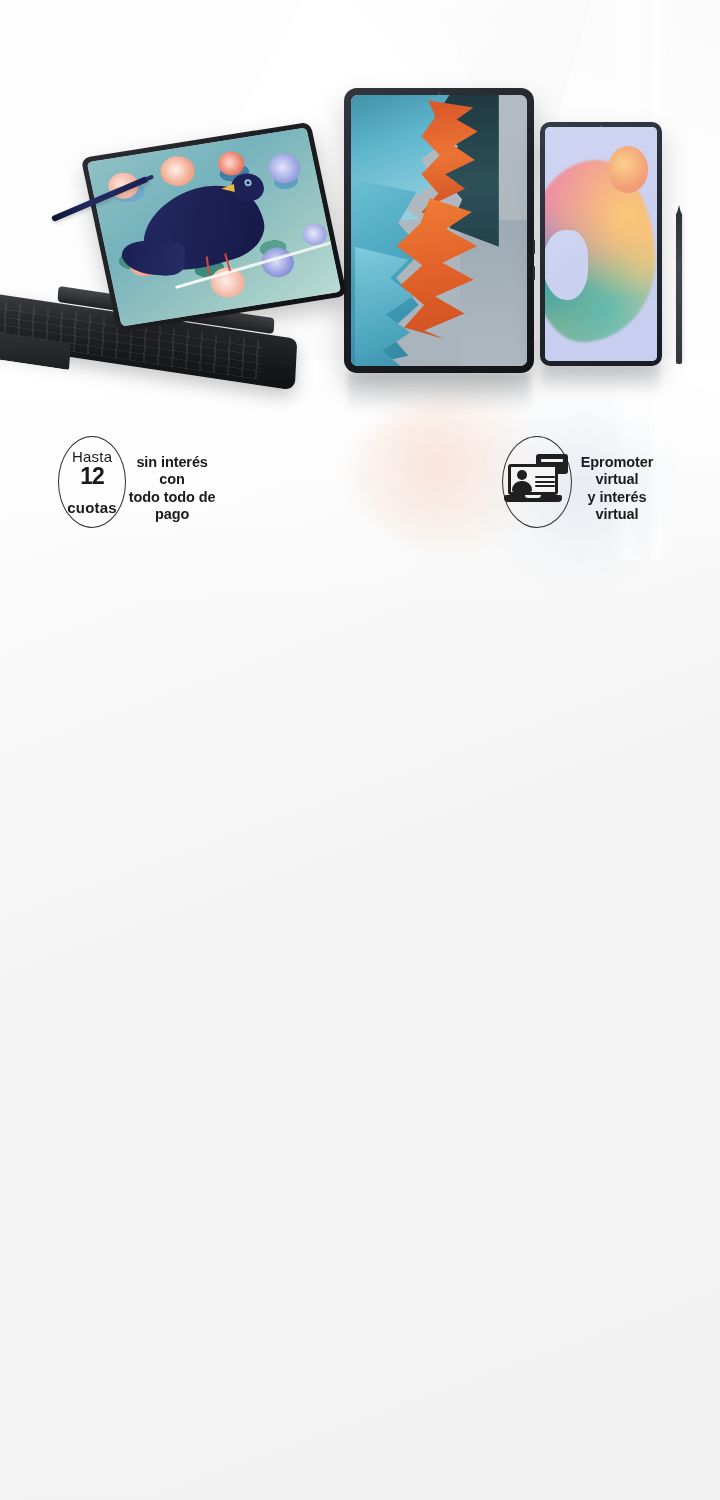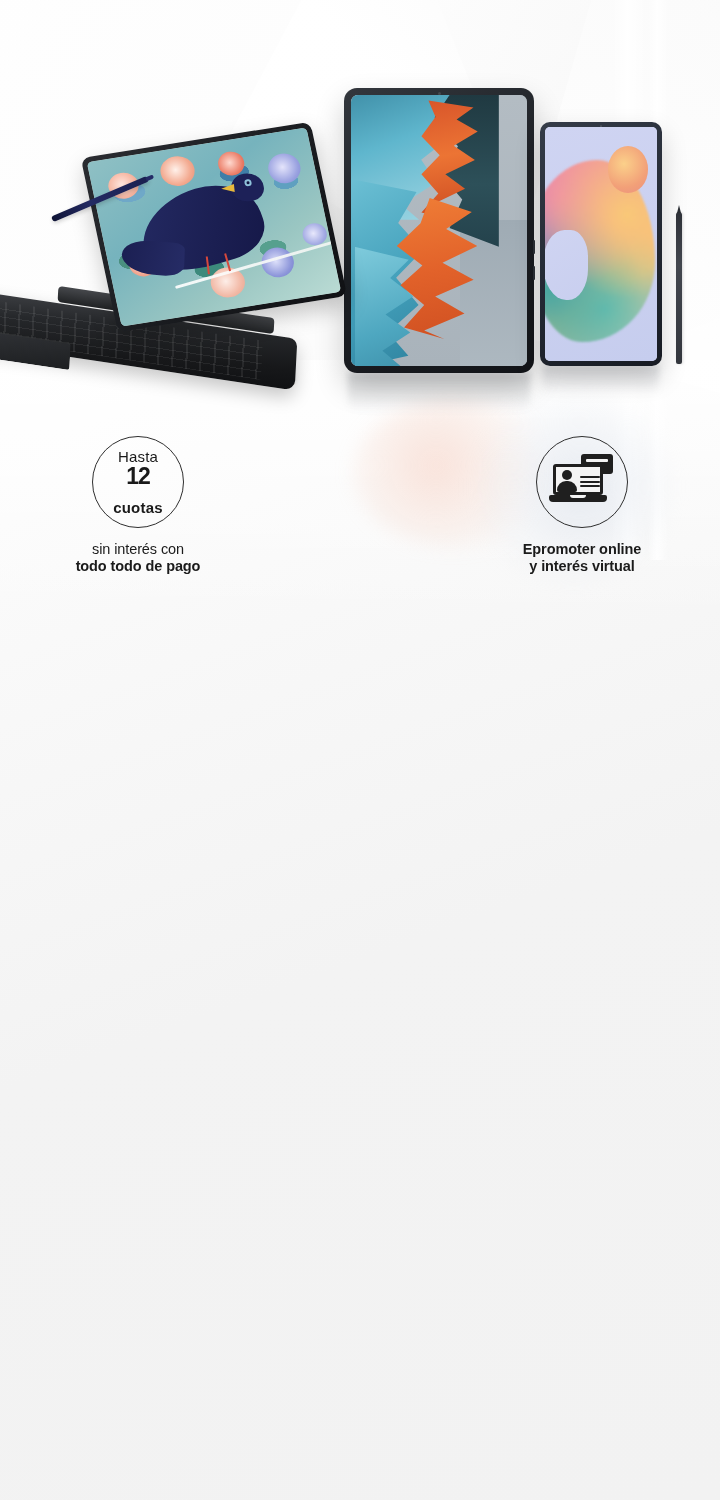--- a/index.html
+++ b/index.html
@@ -291,21 +291,21 @@
   .refl-s6{
     left:543px;top:365px;width:116px;height:30px;
     background:linear-gradient(180deg,rgba(80,86,100,.18) 0%,rgba(80,86,100,0) 100%);
   }
 
   
   .benefits{
     position:absolute;left:0;top:436px;width:720px;
     display:flex;justify-content:center;align-items:flex-start;gap:62px;
   }
-  .benefit{width:160px;display:flex;flex-direction:column;align-items:center;}
+  .benefit{width:160px;display:flex;flex-direction:row;align-items:center;}
   .badge-circle{
     width:92px;height:92px;border-radius:50%;
     border:1.6px solid #2f2f2f;
     display:flex;align-items:center;justify-content:center;
     box-sizing:border-box;background:transparent;position:relative;
   }
   .cuotas-stack{display:flex;flex-direction:column;align-items:center;line-height:1;color:#1a1a1a;}
   .cuotas-top{font-size:15px;letter-spacing:.2px;margin-bottom:1px;}
   .cuotas-num{font-size:23px;font-weight:bold;letter-spacing:-1px;line-height:.96;}
   .cuotas-bot{font-size:15px;font-weight:bold;letter-spacing:.2px;margin-top:12px;}
@@ -371,21 +371,21 @@
   .chat-line{position:absolute;background:#f4f4f4;border-radius:1px;}
   .cl-1{left:5px;top:5px;width:22px;height:2.5px;}
   .cl-dots{left:5px;top:11px;display:flex;gap:3px;}
   .chat-dot{width:3px;height:3px;border-radius:50%;background:#f4f4f4;}
 
   .benefit-caption{
     margin-top:13px;text-align:center;color:#1b1b1b;
     font-size:14.5px;line-height:1.18;letter-spacing:-.1px;
   }
   .benefit-caption .bold{font-weight:bold;display:block;}
-  .benefit-caption .reg{font-weight:normal;display:block;}
+  .benefit-caption .reg{font-weight:bold;display:block;}
 </style>
 </head>
 <body>
 
 <div class="banner">
 
   <div class="bg-layer">
     <div class="bg-shape bg-tri-1"></div>
     <div class="bg-shape bg-tri-2"></div>
     <div class="bg-shape bg-tri-3"></div>
@@ -501,19 +501,19 @@
           <div class="lap-person-body"></div>
           <div class="lap-lines">
             <span></span>
               <span></span>
               <span></span>
           </div>
           <div class="lap-base"></div>
         </div>
       </div>
       <div class="benefit-caption">
-        <span class="bold">Epromoter online</span>
+        <span class="bold">Epromoter virtual</span>
         <span class="bold">y interés virtual</span>
       </div>
     </div>
 
   </div>
 </div>
 
 </body></html>

